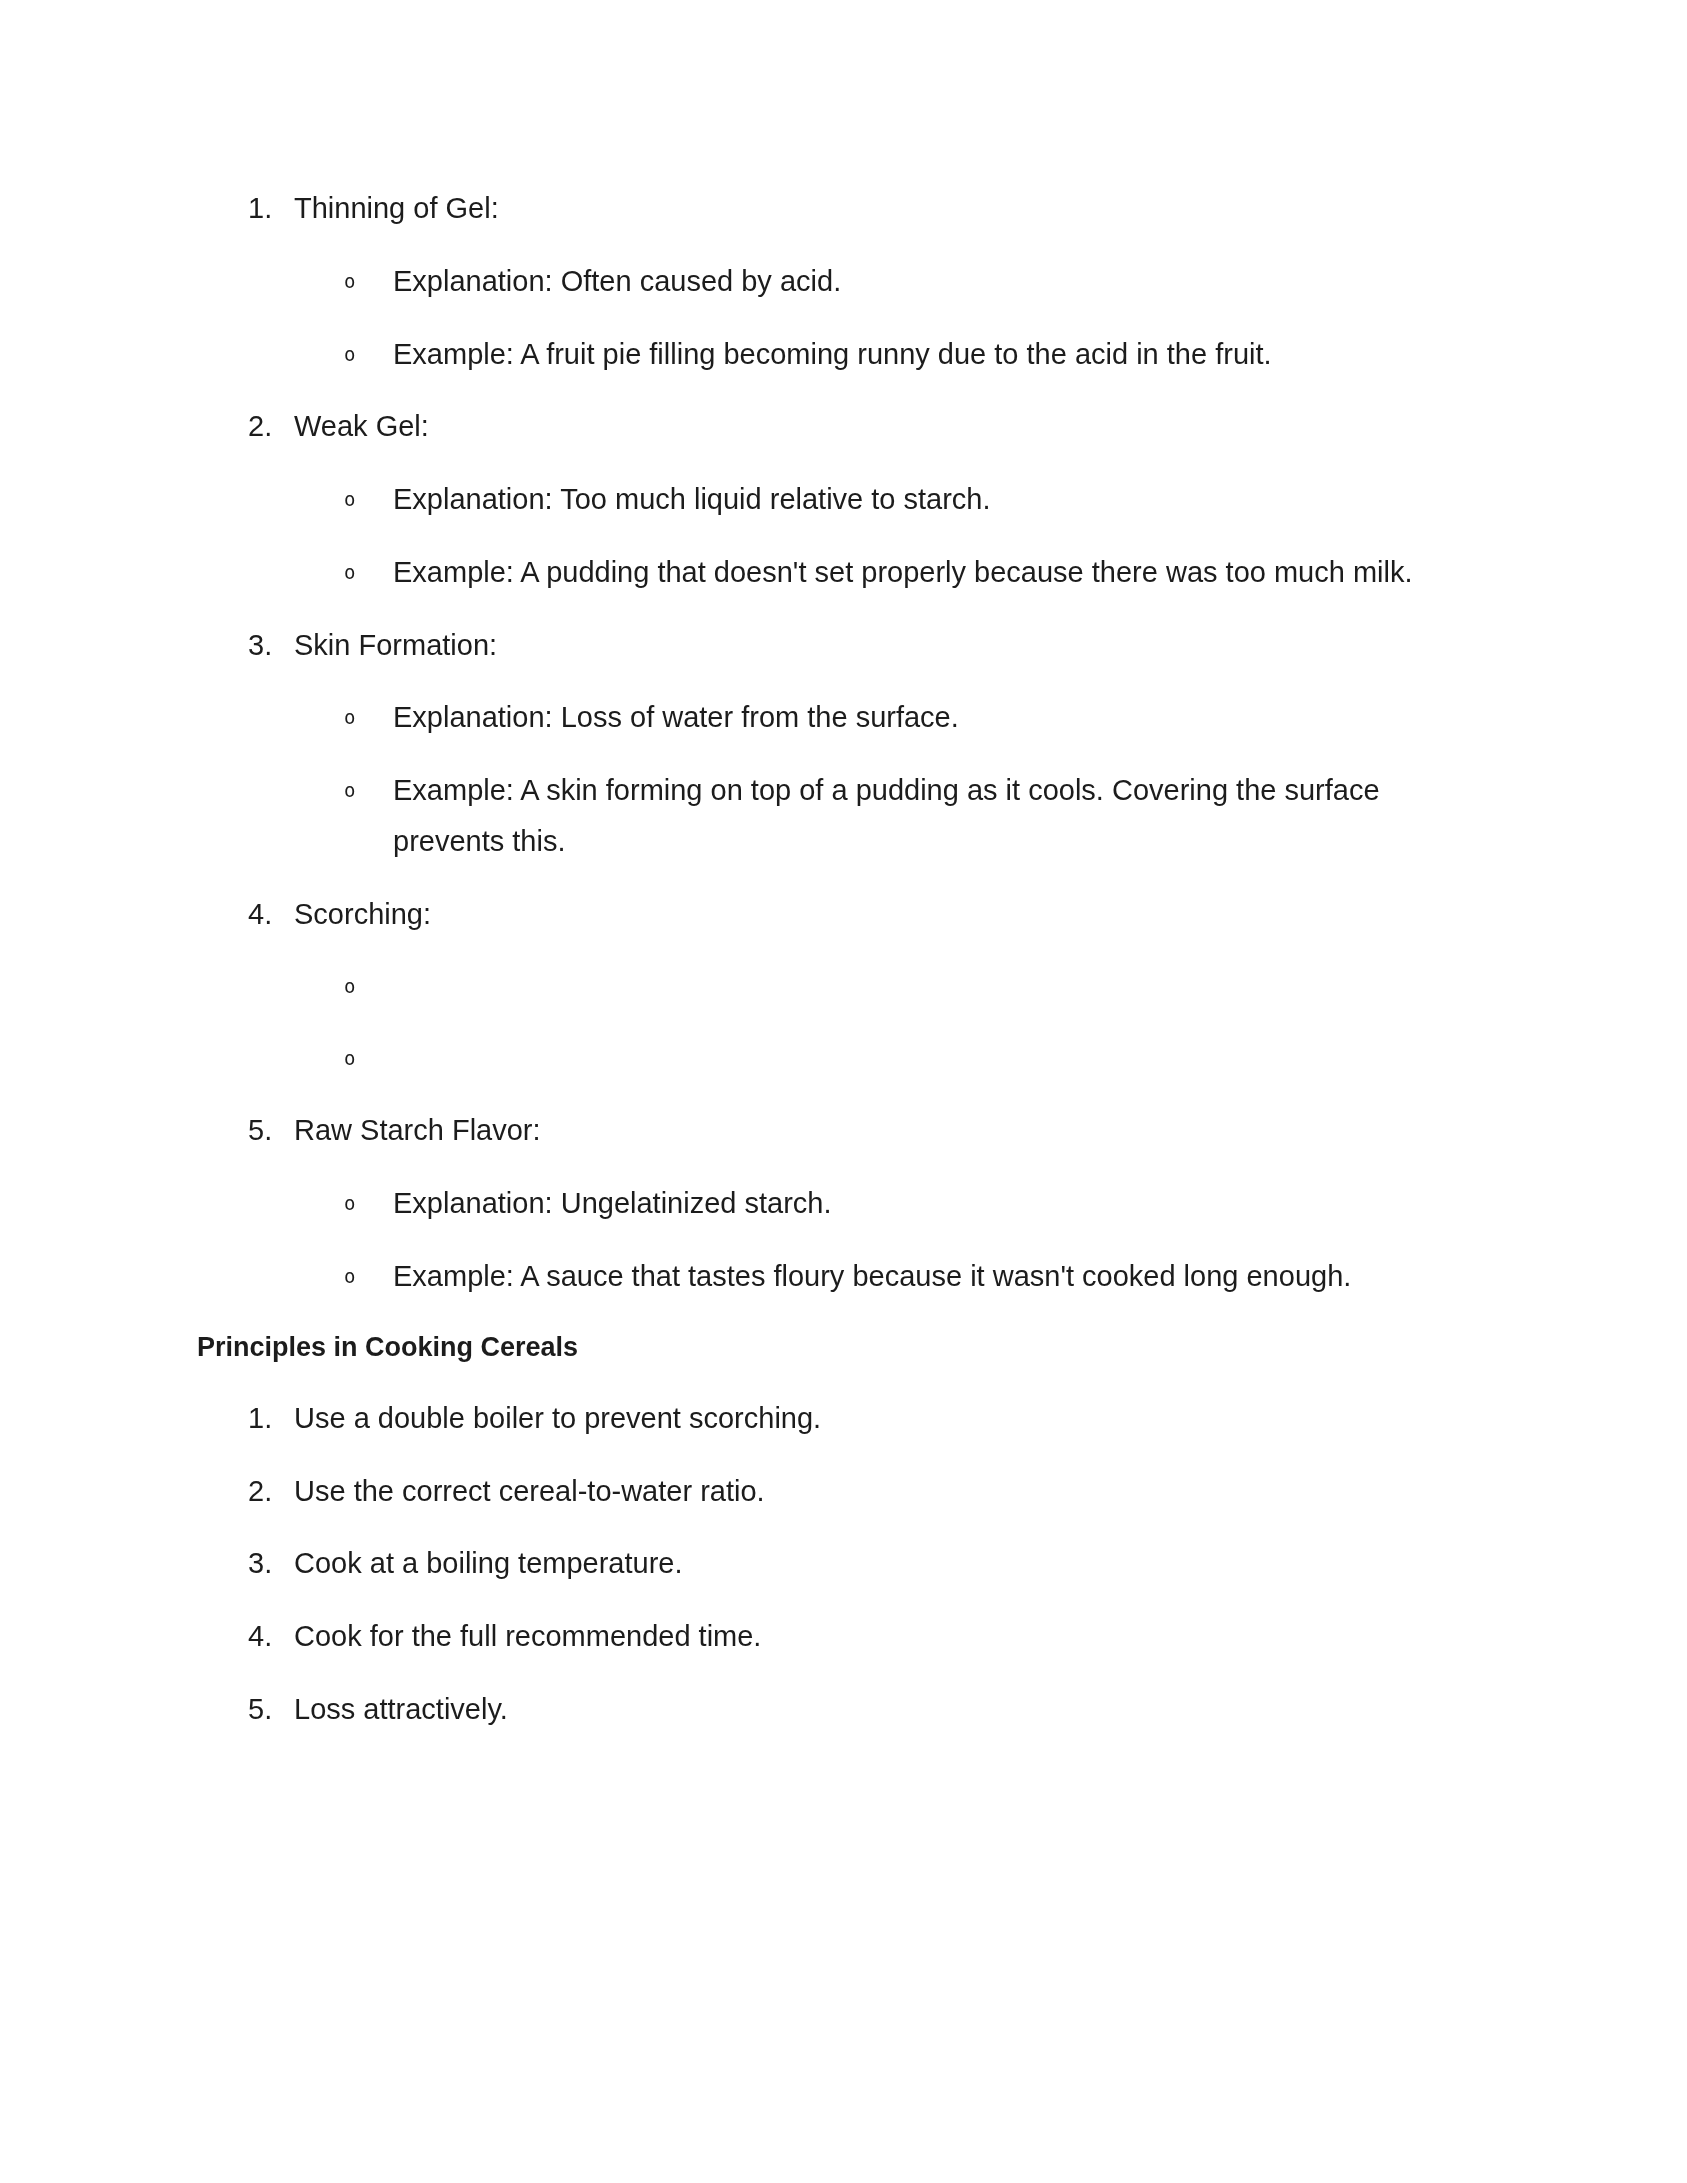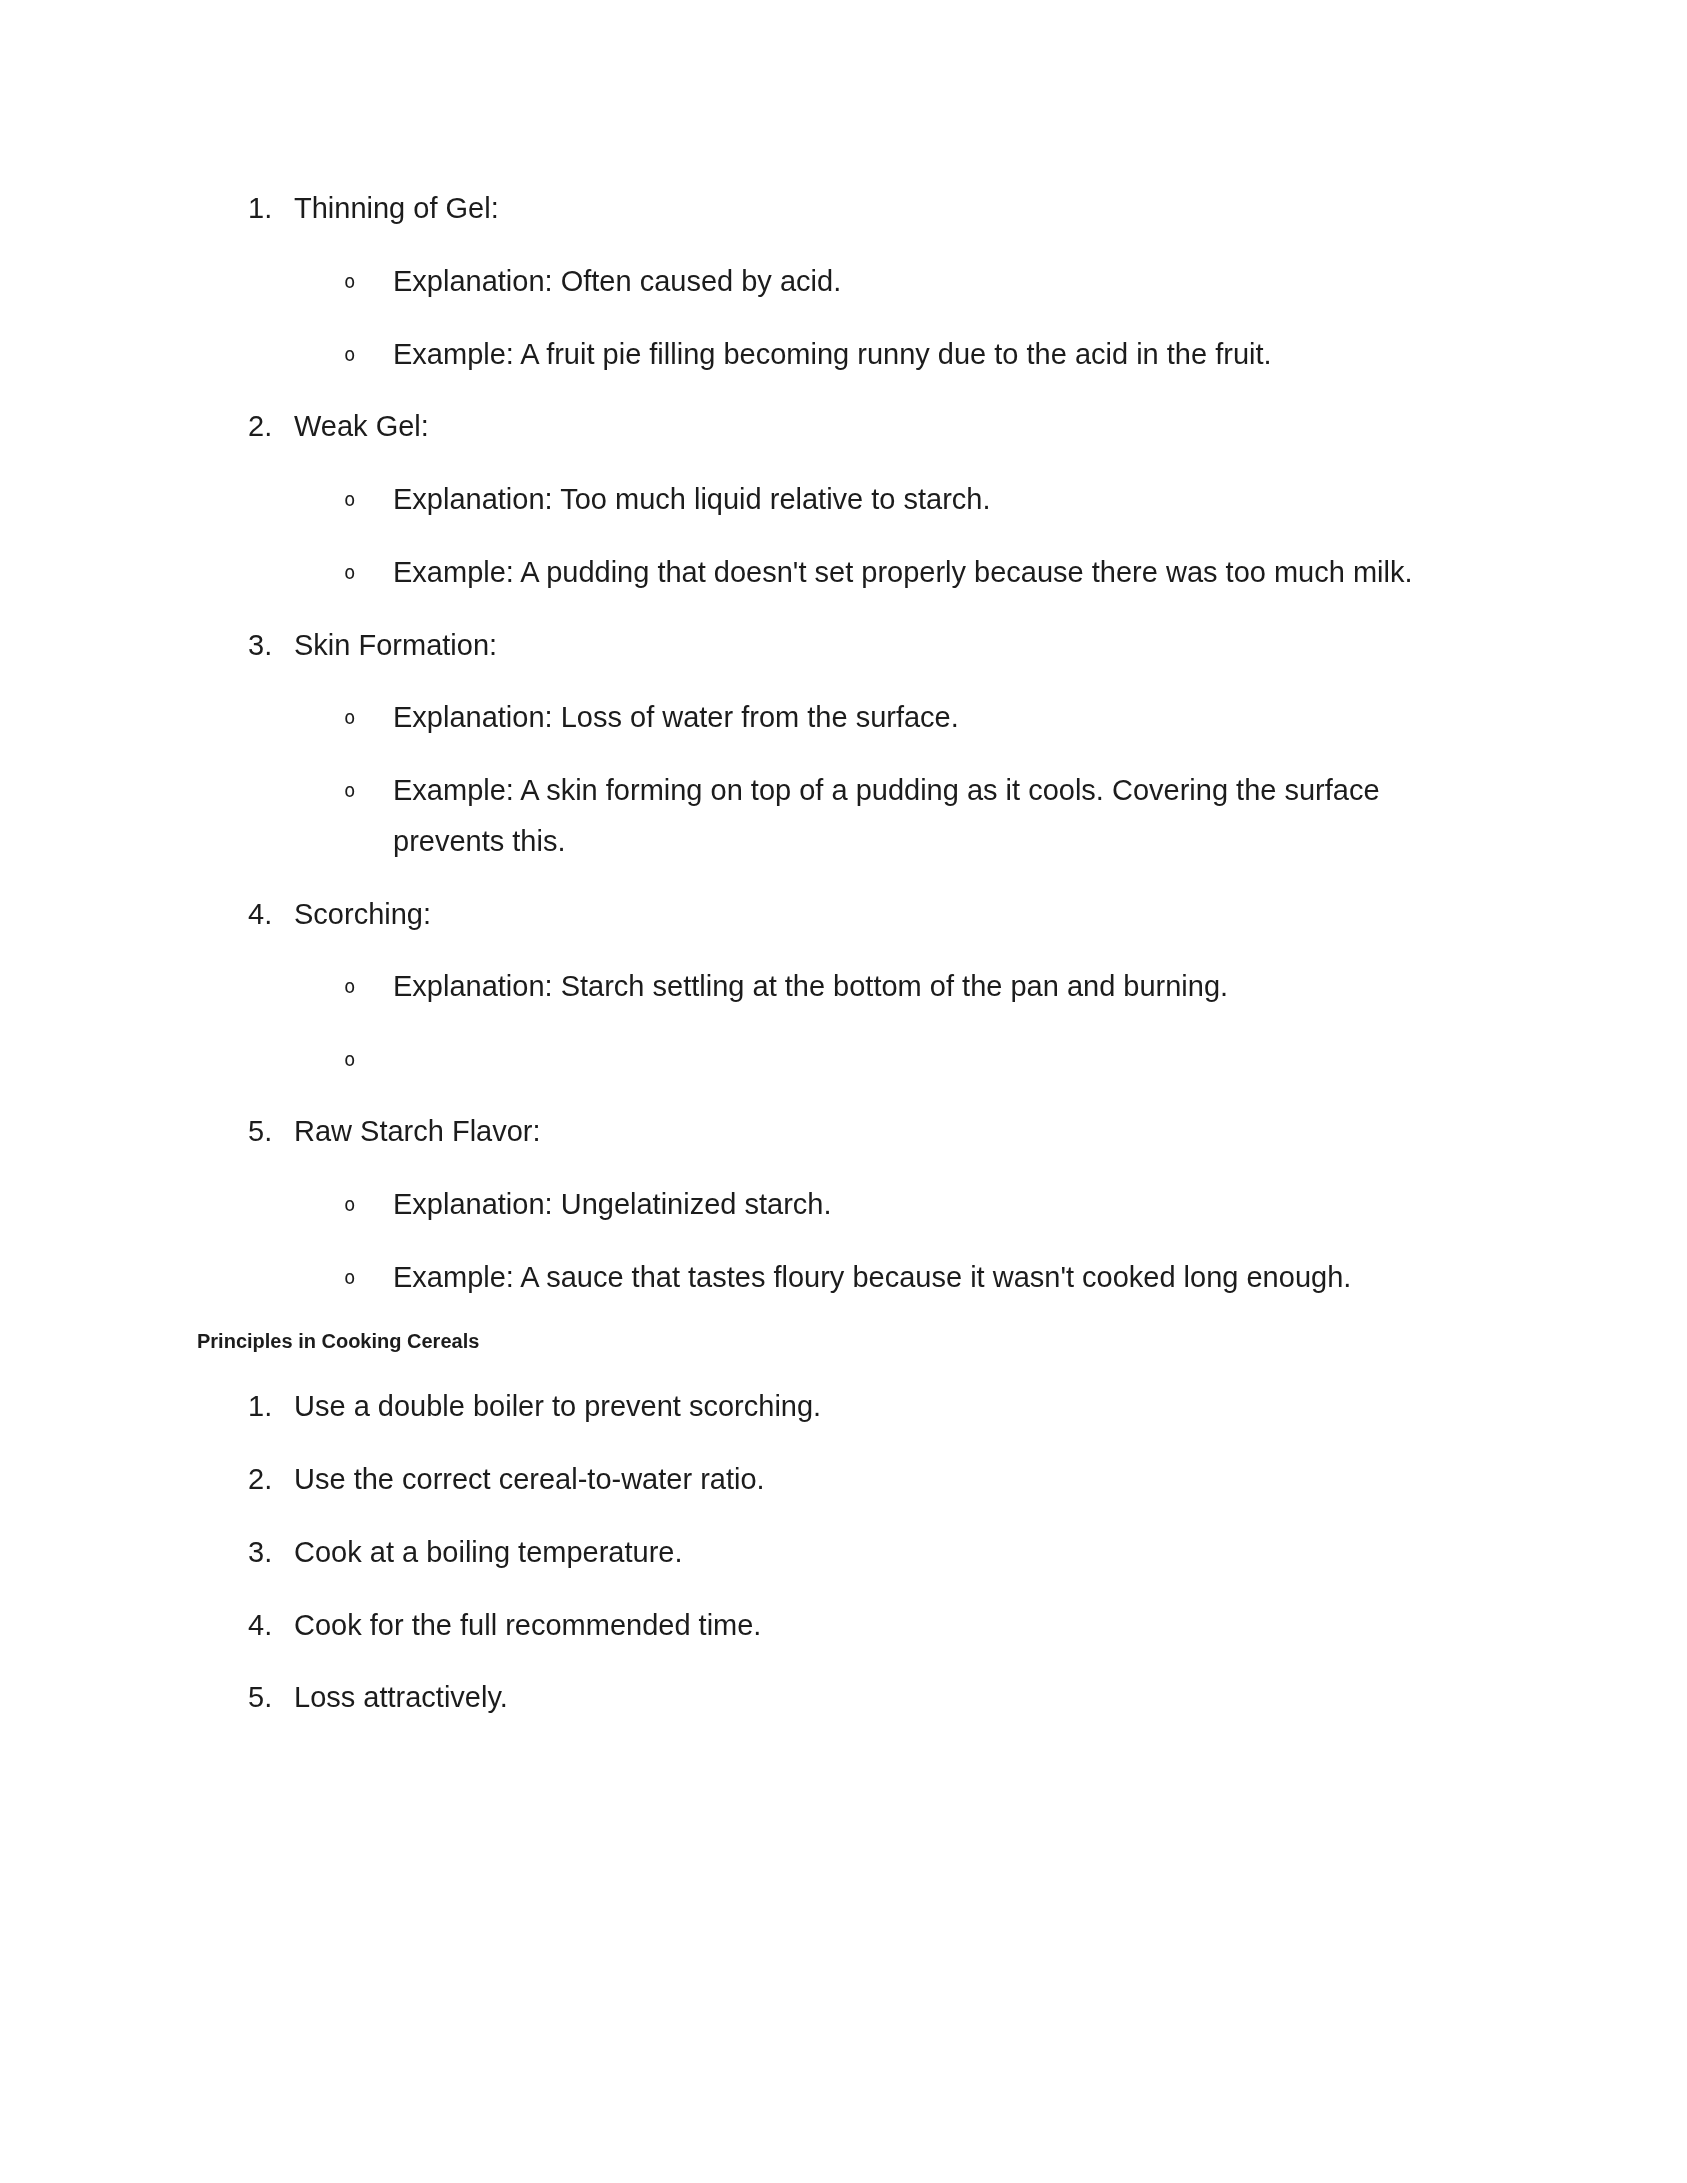--- a/index.html
+++ b/index.html
@@ -30,21 +30,21 @@
     margin-bottom: 22px;
   }
   .marker {
     flex: 0 0 49px;
     font-family: "DejaVu Sans Mono", monospace;
     font-size: 19px;
     line-height: 50px;
   }
   .sub-body { max-width: 1081px; }
   .heading {
-    font-size: 20px;
+    font-size: 27px;
     font-weight: bold;
     margin: 0 0 22px 0;
   }
   .principle {
     display: flex;
     margin-left: 51px;
     margin-bottom: 22px;
   }
 </style>
 </head>
@@ -110,24 +110,20 @@
         <span>A skin forming on top of a pudding as it cools. Covering the surface prevents this.</span>
       </div>
     </div>
 
     <div class="main-item">
       <span class="num">4.</span>
       <span class="title">Scorching:</span>
     </div>
     <div class="sub">
       <span class="marker">o</span>
-      <div class="sub-body">
-        <span class="label">Explanation:</span>
-        <span>Starch settling at the bottom of the pan and burning.</span>
-      </div>
     </div>
     <div class="sub">
       <span class="marker">o</span>
     </div>
 
     <div class="main-item">
       <span class="num">5.</span>
       <span class="title">Raw Starch Flavor:</span>
     </div>
     <div class="sub">

